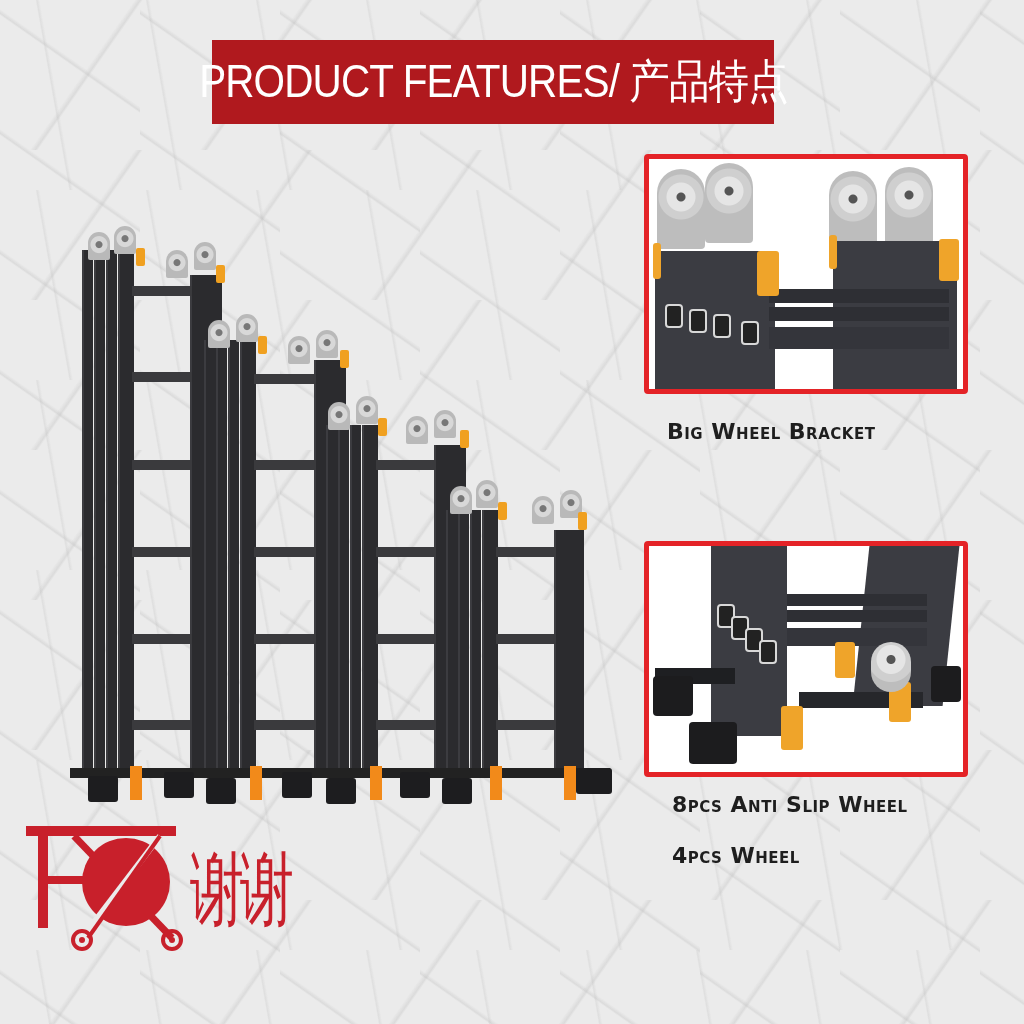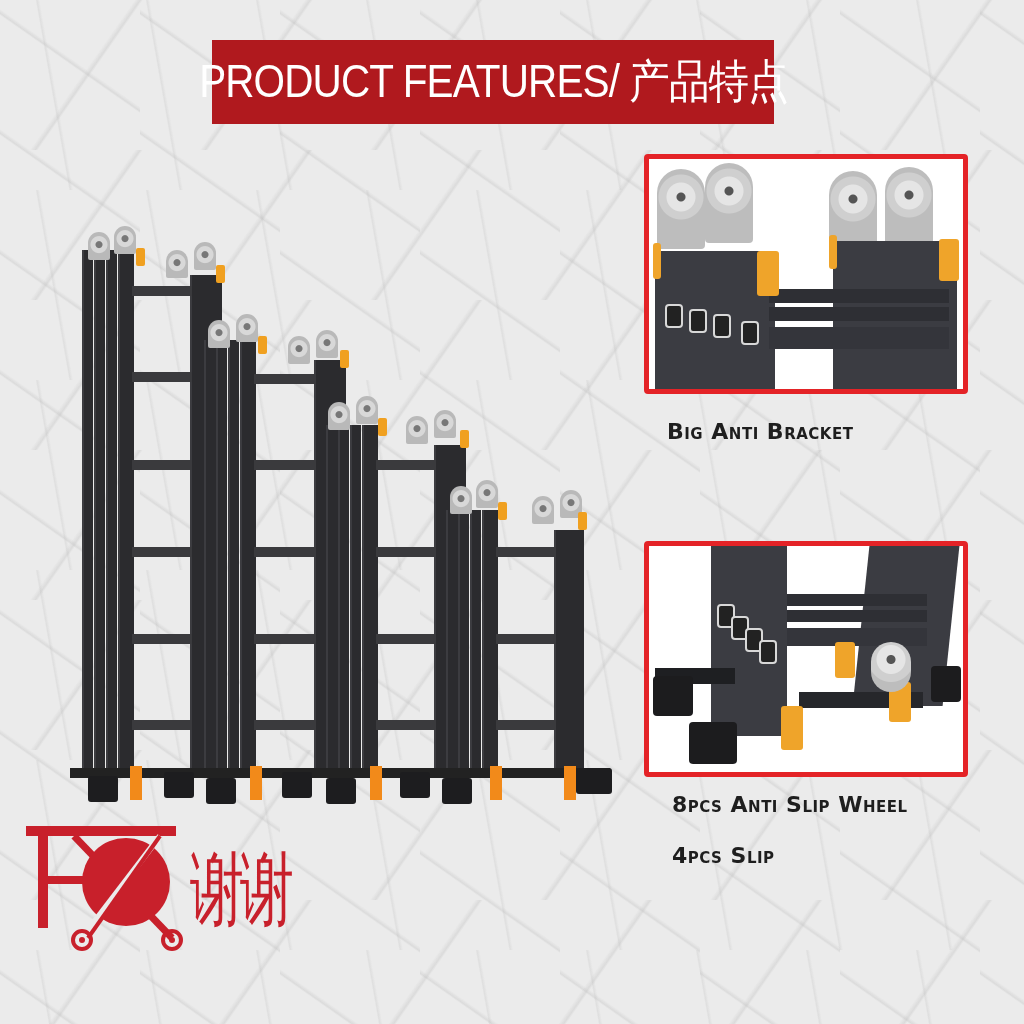--- a/index.html
+++ b/index.html
@@ -151,21 +151,21 @@
   <div class="p-rail" style="left:120px;top:168px;width:180px;height:22px;background:#34353b"></div>
   <div class="p-ocap" style="left:108px;top:92px;width:22px;height:45px"></div>
   <div class="p-ocap" style="left:290px;top:80px;width:20px;height:42px"></div>
   <div class="p-ocap" style="left:4px;top:84px;width:8px;height:36px"></div>
   <div class="p-ocap" style="left:180px;top:76px;width:8px;height:34px"></div>
   <div class="p-slot" style="left:16px;top:145px"></div>
   <div class="p-slot" style="left:40px;top:150px"></div>
   <div class="p-slot" style="left:64px;top:155px"></div>
   <div class="p-slot" style="left:92px;top:162px"></div>
 </div>
-<div class="caption cap1">Big Anti Bracket</div>
+<div class="caption cap1">Big Wheel Bracket</div>
 
 <div class="panel panel2" title="Close-up of ladder base with black anti-slip feet, orange stabilizers and wheels">
   <div class="p-rail" style="left:62px;top:0;width:76px;height:190px"></div>
   <div class="p-rail" style="left:212px;top:0;width:90px;height:160px;transform:skewX(-6deg)"></div>
   <div class="p-rail" style="left:138px;top:48px;width:140px;height:12px;background:#2e2f34"></div>
   <div class="p-rail" style="left:138px;top:64px;width:140px;height:12px;background:#2e2f34"></div>
   <div class="p-rail" style="left:138px;top:82px;width:140px;height:18px;background:#34353b"></div>
   <div class="p-rail" style="left:6px;top:122px;width:80px;height:16px;background:#1e1f22"></div>
   <div class="p-rail" style="left:150px;top:146px;width:124px;height:16px;background:#26272b"></div>
   <div class="p-rail" style="left:4px;top:130px;width:40px;height:40px;background:#1c1c1e;border-radius:4px"></div>
@@ -174,21 +174,21 @@
   <div class="p-ocap" style="left:132px;top:160px;width:22px;height:44px"></div>
   <div class="p-ocap" style="left:240px;top:136px;width:22px;height:40px"></div>
   <div class="p-ocap" style="left:186px;top:96px;width:20px;height:36px"></div>
   <div class="p-hinge" style="left:222px;top:96px;width:40px;height:50px;border-radius:20px"></div>
   <div class="p-slot" style="left:68px;top:58px"></div>
   <div class="p-slot" style="left:82px;top:70px"></div>
   <div class="p-slot" style="left:96px;top:82px"></div>
   <div class="p-slot" style="left:110px;top:94px"></div>
 </div>
 <div class="caption cap2">8pcs Anti Slip Wheel</div>
-<div class="caption cap3">4pcs Slip</div>
+<div class="caption cap3">4pcs Wheel</div>
 
 <div class="logo">
   <svg width="280" height="132" viewBox="0 0 280 132">
     <g fill="#c8202b" stroke="#c8202b">
       <rect x="4" y="6" width="150" height="10" stroke="none"></rect>
       <rect x="16" y="16" width="10" height="92" stroke="none"></rect>
       <rect x="16" y="56" width="50" height="8" stroke="none"></rect>
       <circle cx="104" cy="62" r="44" stroke="none"></circle>
       <line x1="52" y1="16" x2="150" y2="118" stroke-width="7"></line>
       <line x1="138" y1="16" x2="60" y2="118" stroke="#ebebeb" stroke-width="6"></line>

